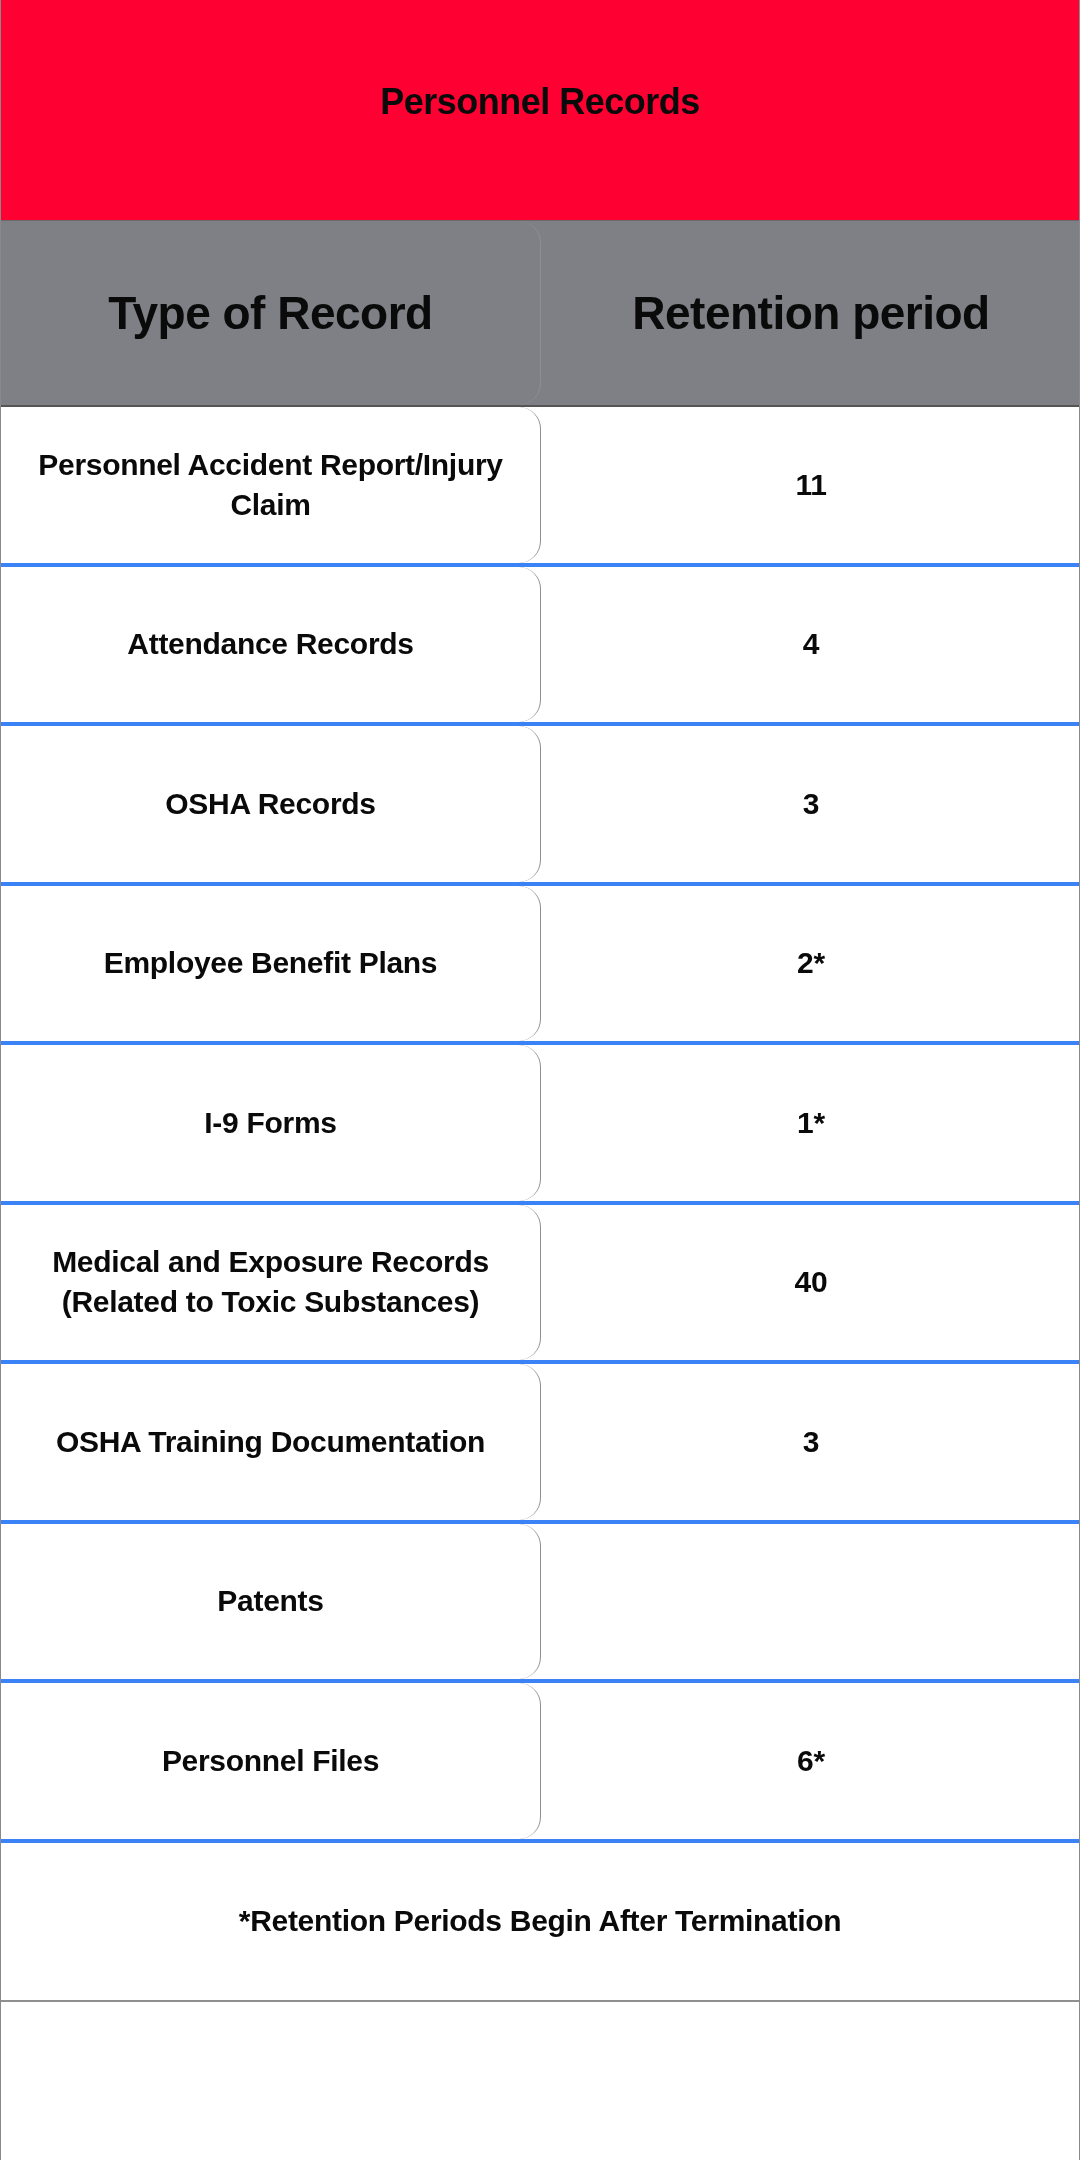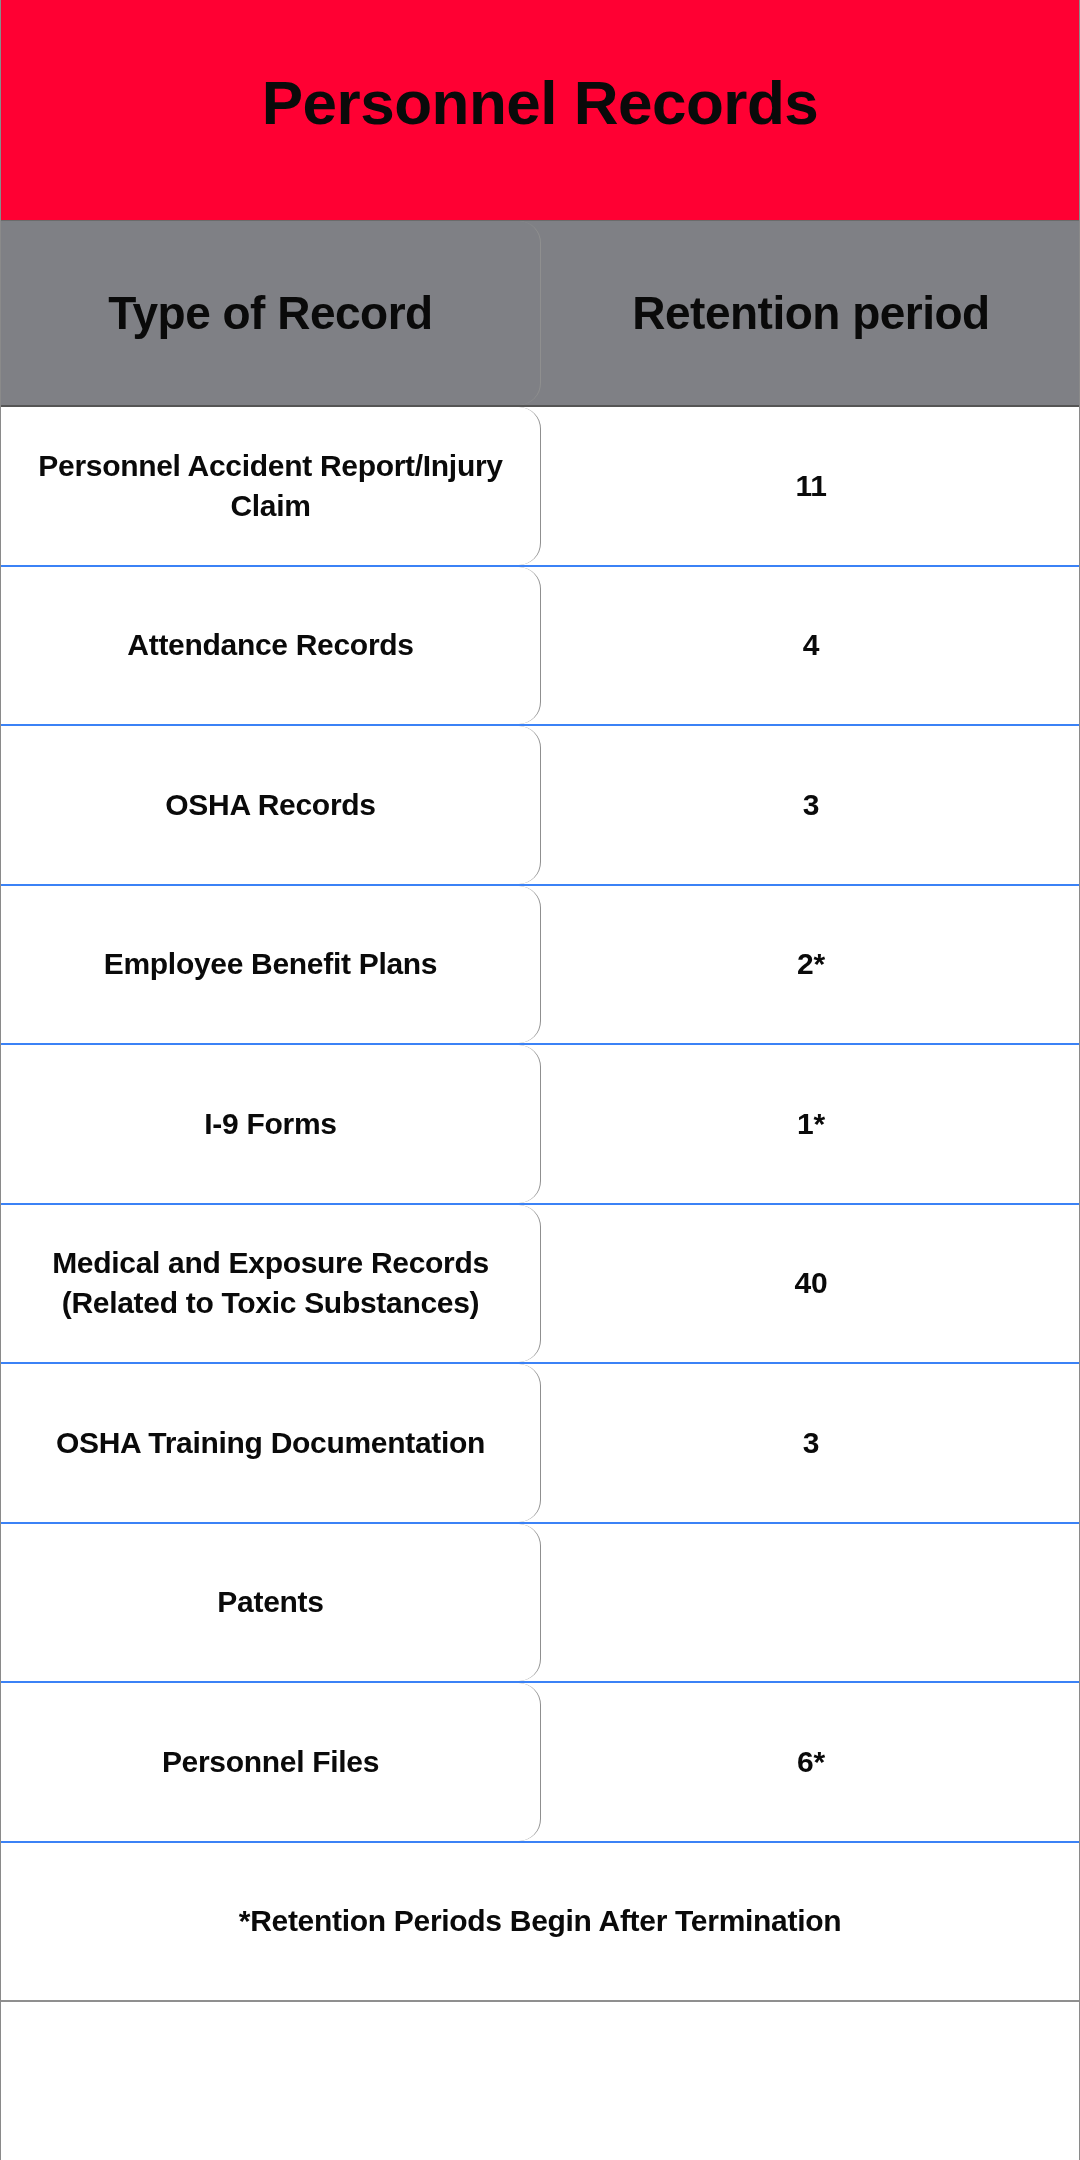--- a/index.html
+++ b/index.html
@@ -26,41 +26,41 @@
       height: 221px;
       background: #ff0033;
       display: flex;
       align-items: center;
       justify-content: center;
       border-bottom: 1px solid #6b6b6b;
       box-sizing: border-box;
     }
     .title-bar h1 {
       margin: 5px;
-      font-size: 62px;
+      font-size: 36px;
       font-weight: bold;
       letter-spacing: -0.5px;
       padding-bottom: 16px;
     }
     .header-row {
       display: flex;
       height: 186px;
       background: #7f8085;
       border-bottom: 2px solid #555;
       box-sizing: border-box;
     }
     .header-row .cell {
       font-size: 46px;
       font-weight: bold;
       letter-spacing: -0.5px;
     }
     .row {
       display: flex;
       height: 159.5px;
-      border-bottom: 2px solid #3b82f6;
+      border-bottom: 4px solid #3b82f6;
       box-sizing: border-box;
     }
     .cell {
       flex: 0 0 540px;
       display: flex;
       align-items: center;
       justify-content: center;
       text-align: center;
       box-sizing: border-box;
       padding: 0 14px;

